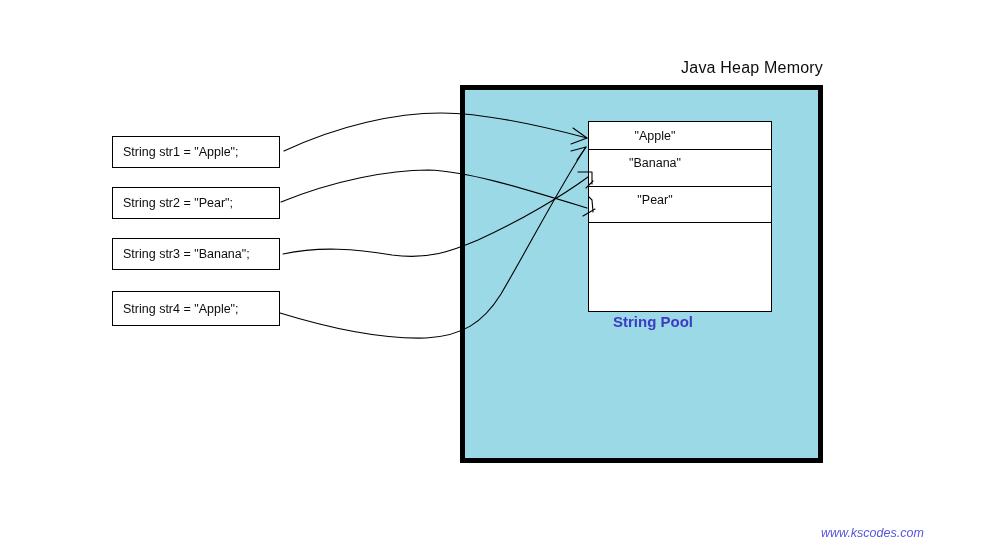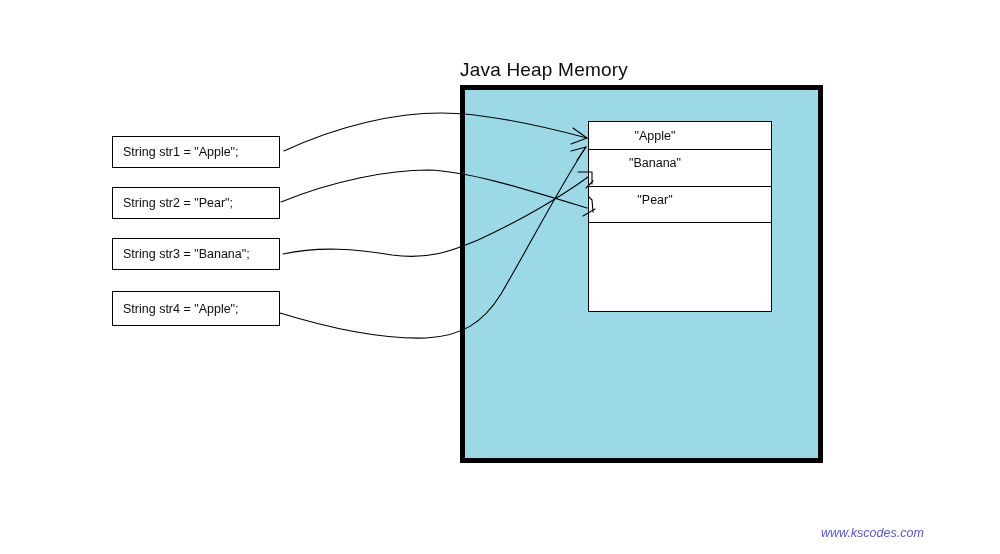--- a/index.html
+++ b/index.html
@@ -14,22 +14,22 @@
     height: 554px;
     background: #ffffff;
     overflow: hidden;
   }
   
   #heap-title {
     position: absolute;
     left: 460px;
     top: 59px;
     width: 363px;
-    text-align: left;
-    font-size: 19px;
+    text-align: right;
+    font-size: 16px;
     color: #0d0d0d;
     letter-spacing: 0.2px;
   }
   
   #heap {
     position: absolute;
     left: 460px;
     top: 85px;
     width: 363px;
     height: 378px;
@@ -126,20 +126,21 @@
 
   <div id="heap"></div>
 
   <div id="string-pool">
     <div class="pool-cell c1">"Apple"</div>
     <div class="pool-cell c2">"Banana"</div>
     <div class="pool-cell c3">"Pear"</div>
     <div class="pool-cell c4"></div>
   </div>
 
+  <div id="pool-label">String Pool</div>
 
   <div class="decl-box" id="decl-str1">String str1 = "Apple";</div>
   <div class="decl-box" id="decl-str2">String str2 = "Pear";</div>
   <div class="decl-box" id="decl-str3">String str3 = "Banana";</div>
   <div class="decl-box" id="decl-str4">String str4 = "Apple";</div>
 
   <svg id="arrow-layer" viewBox="0 0 1000 554" xmlns="http://www.w3.org/2000/svg">
 
     <path d="M284,151 C340,125 396,113 441,113 C486,113 542,126 587,138"></path>
     <path d="M587,138 L573,128 M587,138 L571,144"></path>

